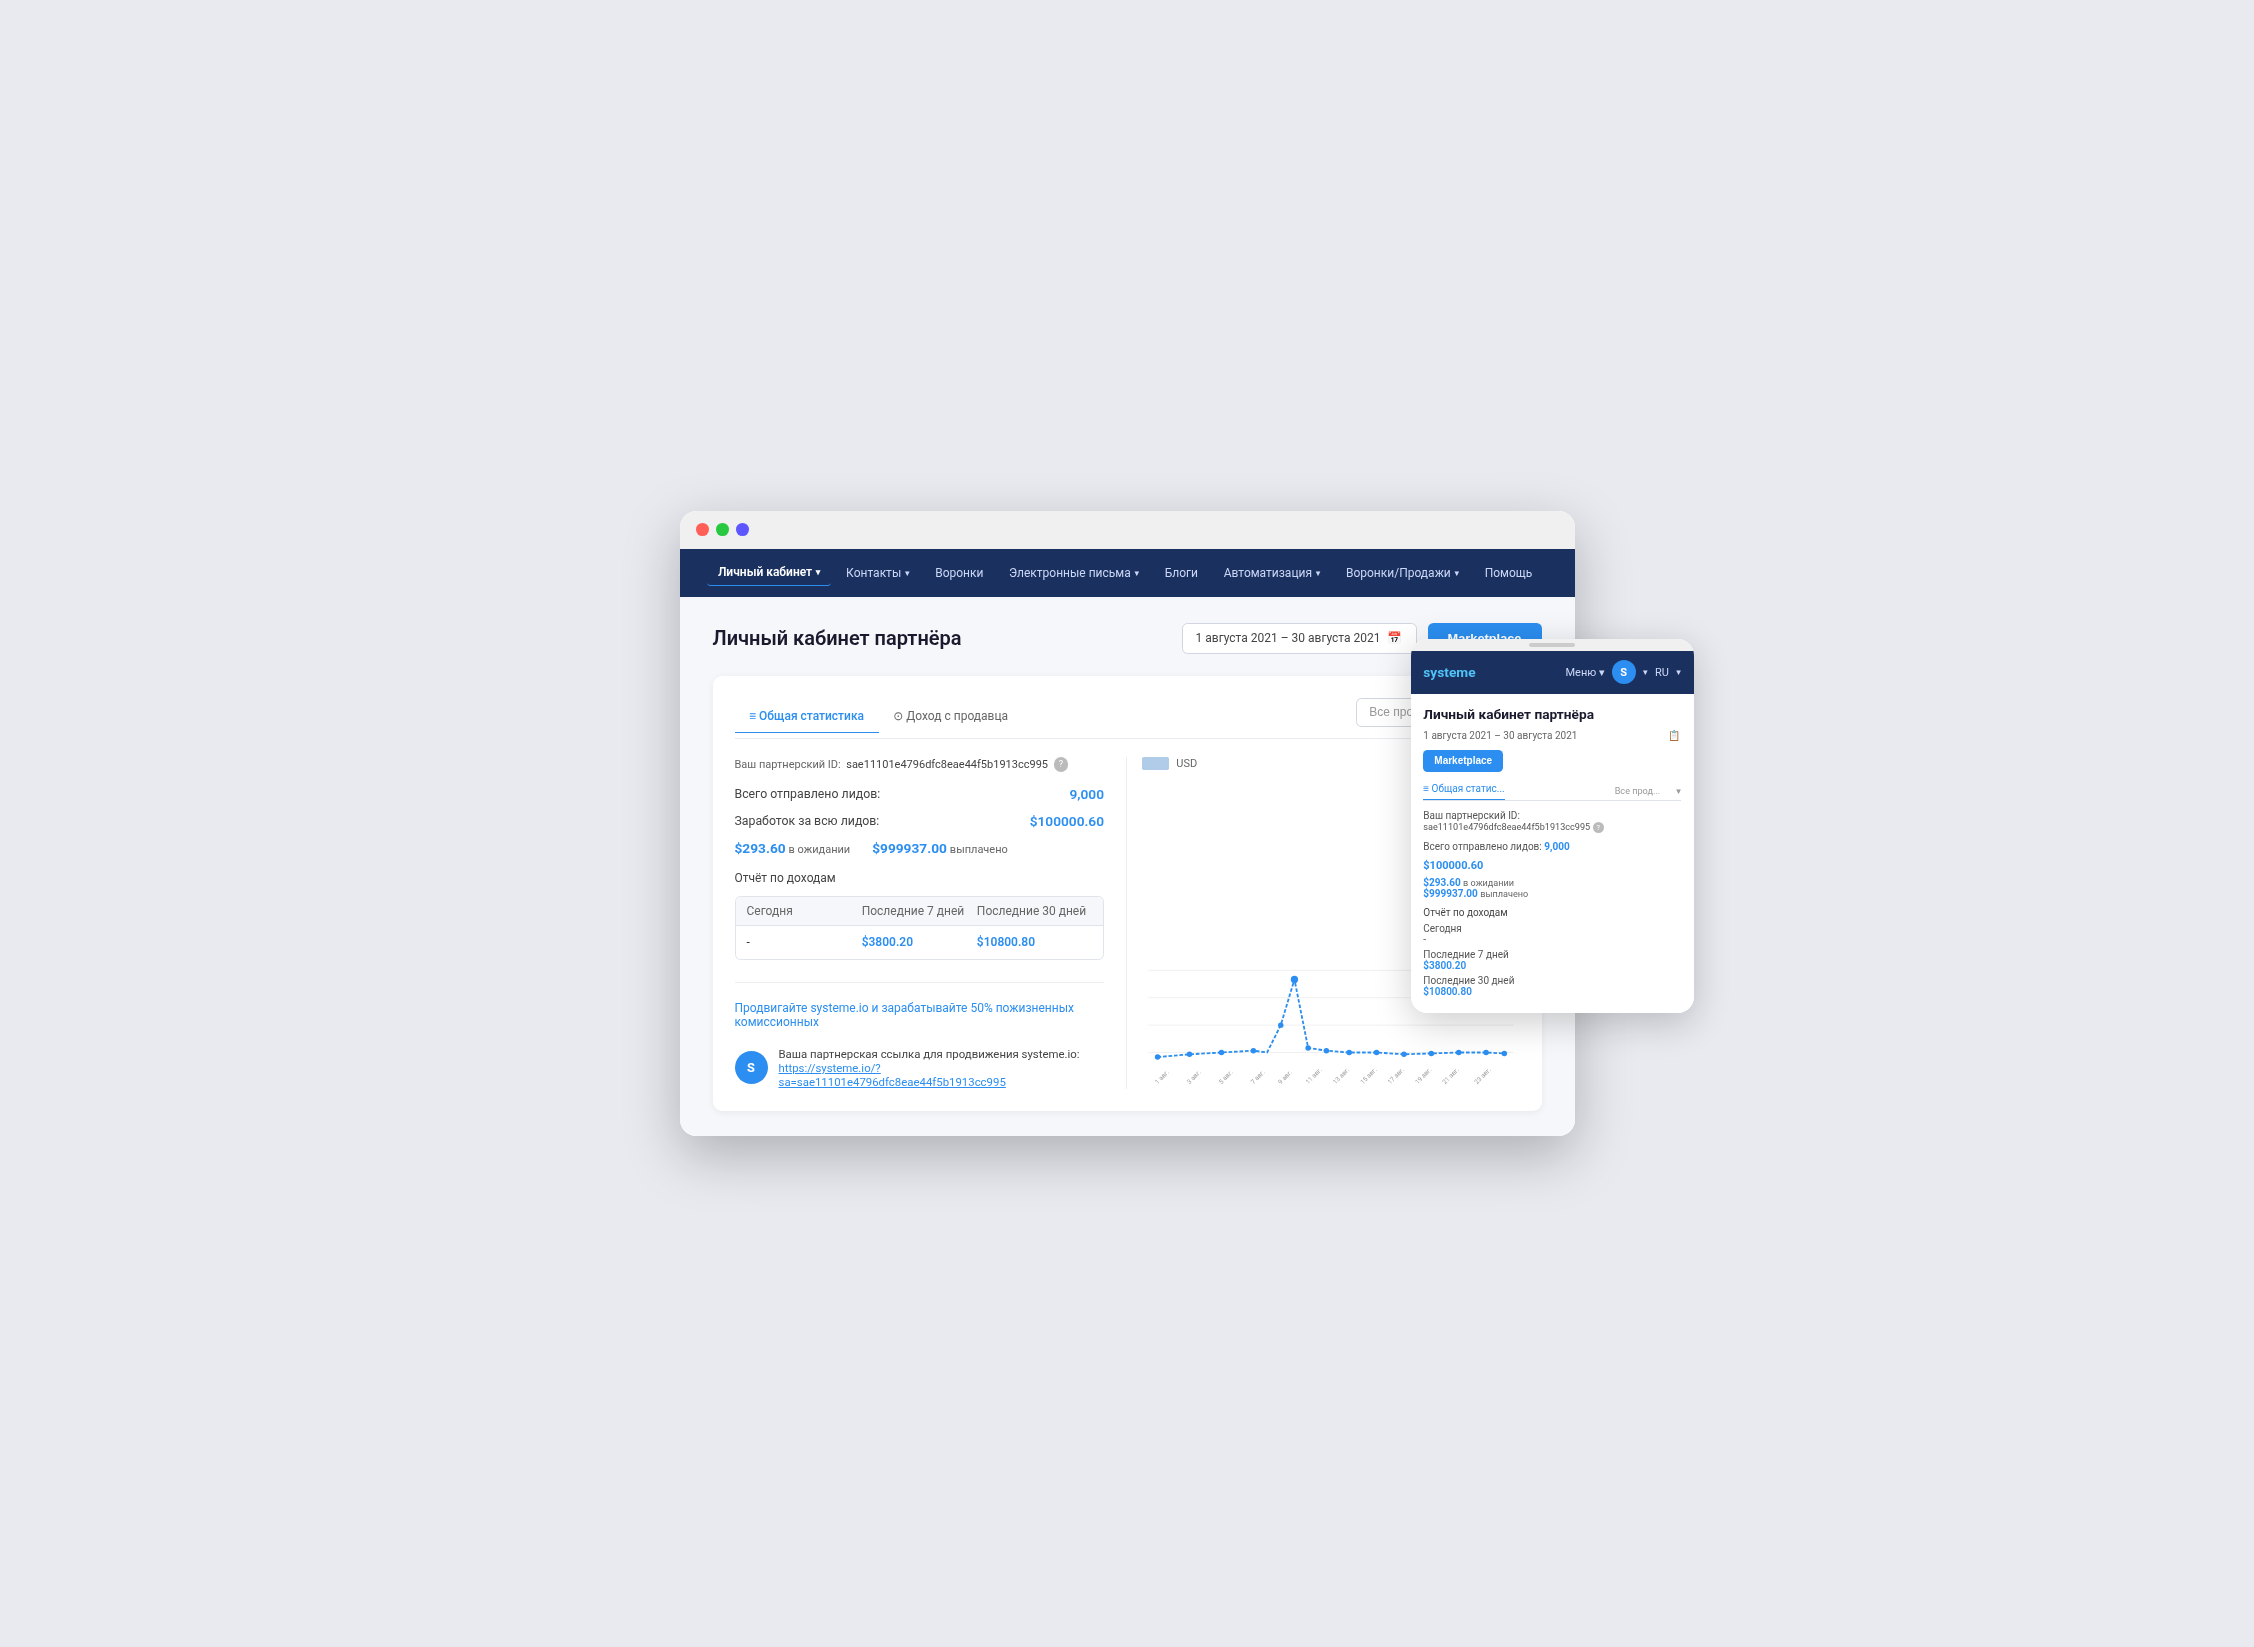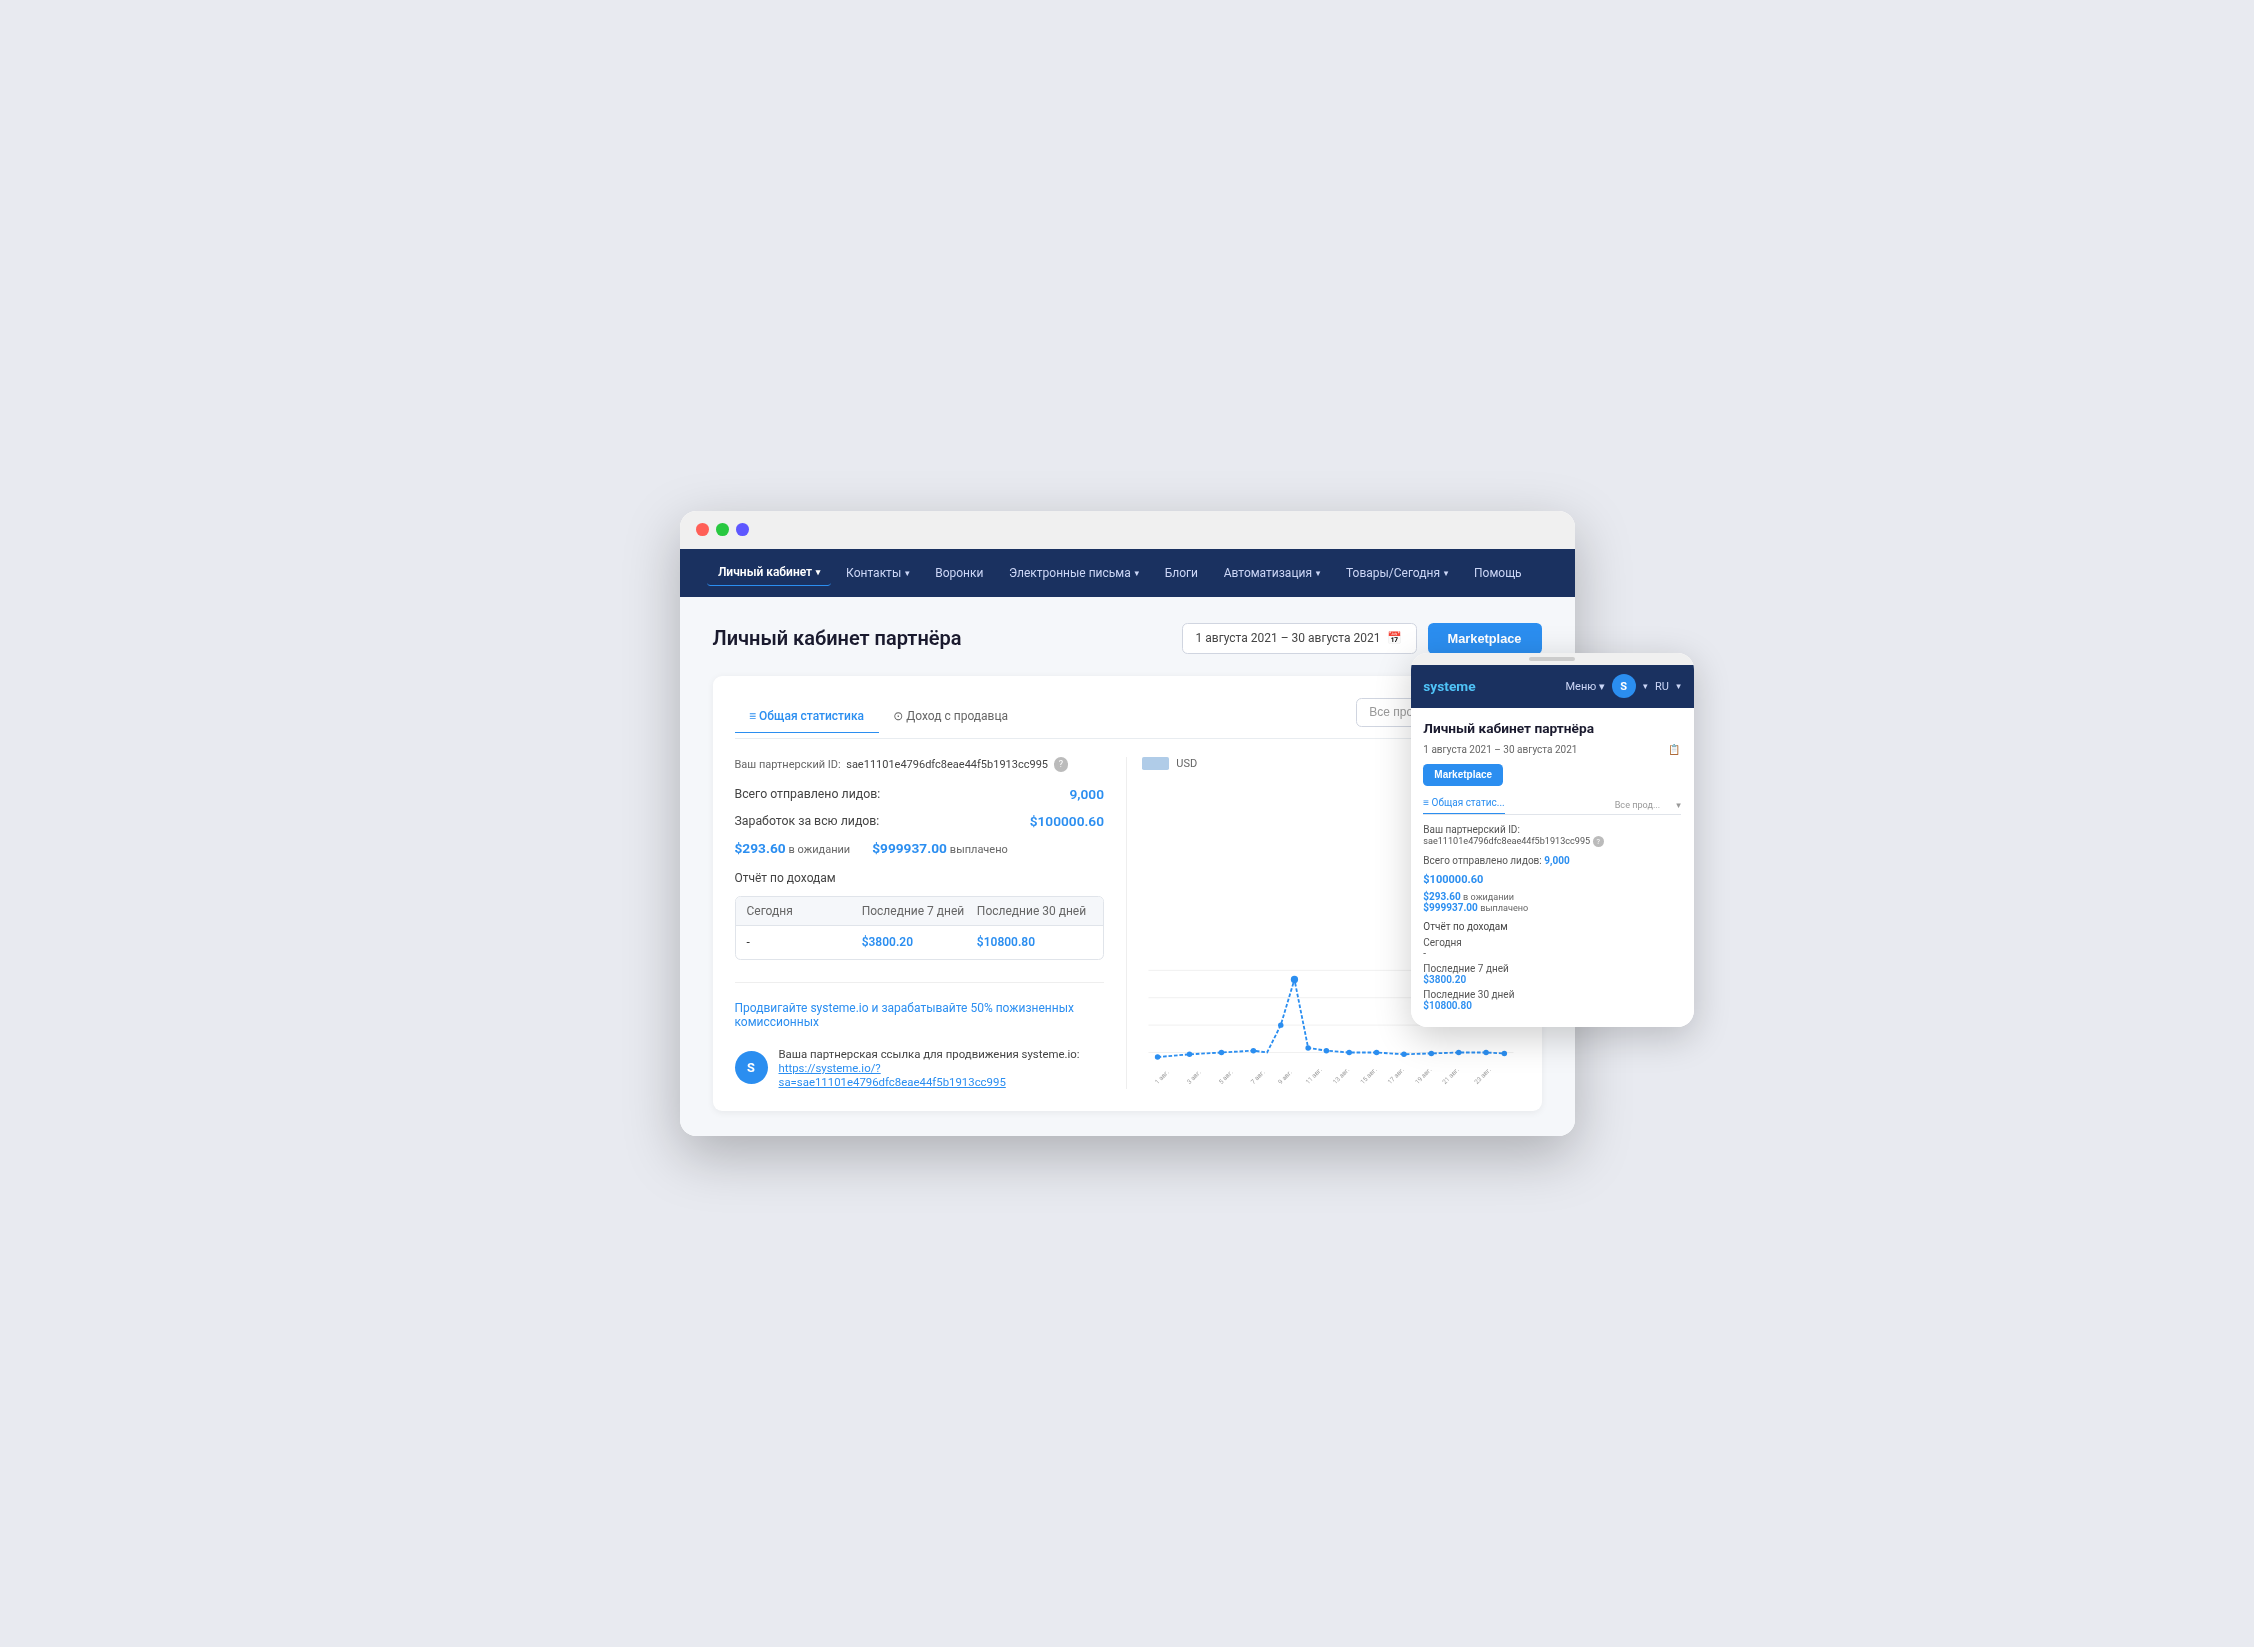--- a/index.html
+++ b/index.html
@@ -296,21 +296,21 @@
       flex-shrink: 0;
     }
 
     .promo-text { color: #444; }
     .promo-url { color: #2b8ef0; }
 
     
     .mobile-overlay {
       position: absolute;
       right: -119px;
-      top: 142px;
+      top: 128px;
       width: 283px;
       background: #fff;
       border-radius: 16.4px;
       box-shadow: 0 9.1px 37px rgba(0,0,0,0.2);
       overflow: hidden;
       z-index: 10;
     }
 
     .mobile-notch {
       background: #f0f0f0;
@@ -515,21 +515,21 @@
       <span class="caret">▾</span>
     </div>
     <div class="nav-item">
       <span>Блоги</span>
     </div>
     <div class="nav-item">
       <span>Автоматизация</span>
       <span class="caret">▾</span>
     </div>
     <div class="nav-item">
-      <span>Товары/Сегодня</span>
+      <span>Воронки/Продажи</span>
       <span class="caret">▾</span>
     </div>
     <div class="nav-item">
       <span>Помощь</span>
     </div>
   </nav>
 
   <div class="main-content">
 
     <div class="page-header">

